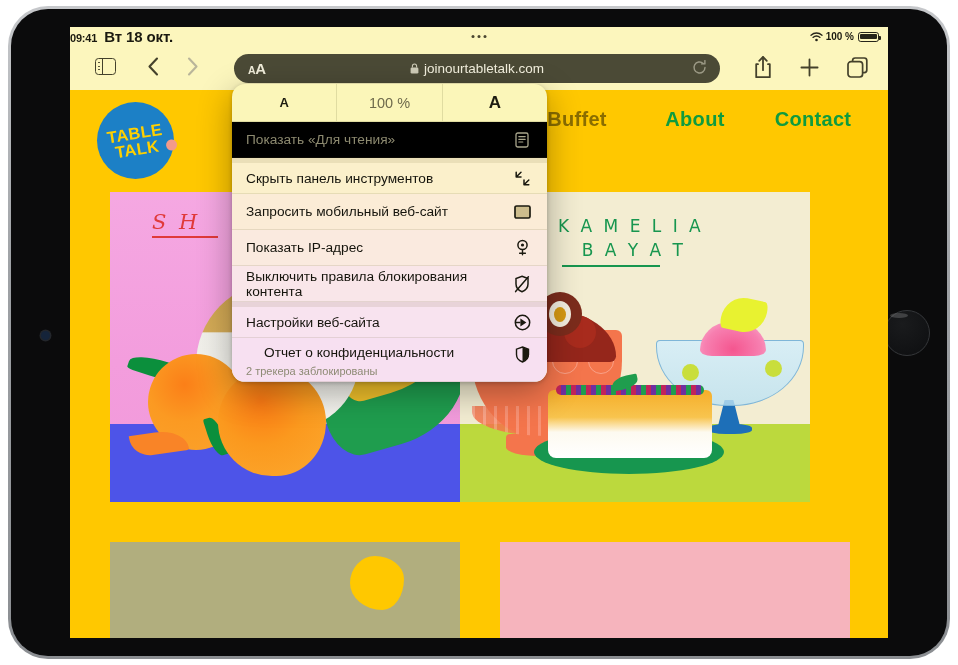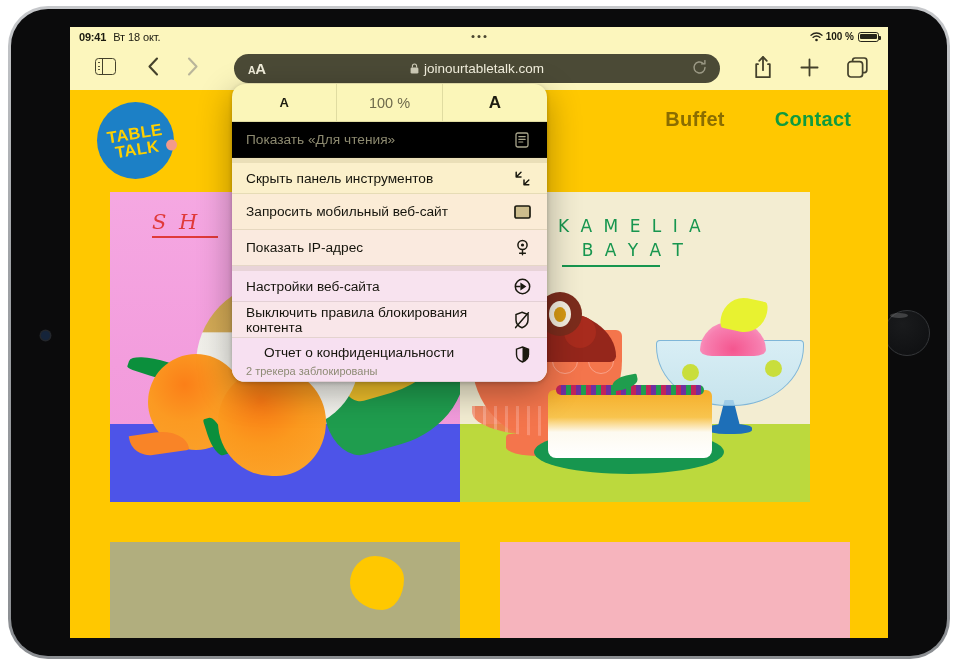--- a/index.html
+++ b/index.html
@@ -23,23 +23,23 @@
   .homebtn::after { content:""; position:absolute; left:5px; top:2px; width:18px; height:5px;
              border-radius:50%; background:rgba(255,255,255,.18); }
 
   
   #screen { position:absolute; left:70px; top:27px; width:818px; height:611px;
             overflow:hidden; background:#ffc800; }
 
   
   .statusbar { position:relative; height:19px; background:#fcf6bd;
                display:flex; align-items:center; color:#1b1a10; }
-  .sb-left { position:absolute; left:9px; display:flex; align-items:baseline; gap:7px; }
+  .sb-left { position:absolute; left:0; display:flex; align-items:baseline; gap:7px; }
   .sb-time { font-size:11px; font-weight:bold; letter-spacing:-.2px; }
-  .sb-date { font-size:11px; font-weight:normal; letter-spacing:-.1px; }
+  .sb-date { font-size:15px; font-weight:bold; letter-spacing:-.1px; }
   .sb-dots { position:absolute; left:50%; transform:translateX(-50%);
              display:flex; gap:3px; }
   .sb-dots i { width:3px; height:3px; border-radius:50%; background:#4a4630; display:block; }
   .sb-right { position:absolute; right:9px; display:flex; align-items:center; gap:4px;
               font-size:10px; font-weight:bold; }
   .wifi { width:12px; height:9px; position:relative; display:inline-block; }
   .wifi svg { display:block; }
   .batt { width:21px; height:10px; border:1.3px solid #26251a; border-radius:2.8px;
           position:relative; padding:1.2px; }
   .batt i { display:block; width:100%; height:100%; background:#26251a; border-radius:1px; }
@@ -334,20 +334,21 @@
       <div class="site-nav">
         <div class="logo">
           <div class="logo-txt">
             <span>TABLE</span><br>
             <span>TALK</span>
             <span class="logo-dot"></span>
           </div>
         </div>
         <div class="nav-links">
           <a href="#" class="dim">Buffet</a>
+          <a href="#">About</a>
           <a href="#">Contact</a>
         </div>
       </div>
 
       <div class="artgrid">
         <div class="artrow">
 
           <div class="art art-a">
             <div class="sky"></div>
             <div class="table"></div>
@@ -457,41 +458,41 @@
         <span class="lbl">Показать IP-адрес</span>
         <span class="ic">
           <svg width="15" height="17" viewBox="0 0 15 17">
               <circle cx="7.5" cy="6" r="4.6" fill="none" stroke="#1b1a10" stroke-width="1.5"></circle>
               <circle cx="7.5" cy="6" r="1.6" fill="#1b1a10"></circle>
               <path d="M7.5 10.6v5.2M4.6 14.2h5.8" stroke="#1b1a10" stroke-width="1.4" stroke-linecap="round"></path>
             </svg>
         </span>
       </div>
 
+      <div class="pop-item p-r6">
+        <span class="lbl">Выключить правила блокирования контента</span>
+        <span class="ic">
+          <svg width="16" height="18" viewBox="0 0 16 18">
+              <path d="M8 1.2l6 2.3v5.6c0 4.1-3.1 6.6-6 7.7-2.9-1.1-6-3.6-6-7.7V3.5z" fill="none" stroke="#1b1a10" stroke-width="1.5"></path>
+              <path d="M1.6 16.6L14.4 1.8" stroke="#1b1a10" stroke-width="1.5" stroke-linecap="round"></path>
+            </svg>
+        </span>
+      </div>
+
       <div class="pop-item gap p-r7">
         <span class="lbl">Настройки веб-сайта</span>
         <span class="ic">
           <svg width="17" height="17" viewBox="0 0 17 17">
               <circle cx="8.5" cy="8.5" r="7.2" fill="none" stroke="#1b1a10" stroke-width="1.5"></circle>
               <path d="M6.4 4.6l6 3.9-6 3.9z" fill="#1b1a10"></path>
               <path d="M1.6 8.5h4.8" stroke="#1b1a10" stroke-width="1.4"></path>
             </svg>
         </span>
       </div>
 
-      <div class="pop-item p-r6">
-        <span class="lbl">Выключить правила блокирования контента</span>
-        <span class="ic">
-          <svg width="16" height="18" viewBox="0 0 16 18">
-              <path d="M8 1.2l6 2.3v5.6c0 4.1-3.1 6.6-6 7.7-2.9-1.1-6-3.6-6-7.7V3.5z" fill="none" stroke="#1b1a10" stroke-width="1.5"></path>
-              <path d="M1.6 16.6L14.4 1.8" stroke="#1b1a10" stroke-width="1.5" stroke-linecap="round"></path>
-            </svg>
-        </span>
-      </div>
-
       <div class="pop-item tall p-r8">
         <span class="lbl">Отчет о конфиденциальности</span>
         <span class="sub">2 трекера заблокированы</span>
         <span class="ic">
           <svg width="15" height="17" viewBox="0 0 15 17">
               <path d="M7.5 1l6 2.2v5.4c0 4-3 6.4-6 7.4-3-1-6-3.4-6-7.4V3.2z" fill="none" stroke="#1b1a10" stroke-width="1.4"></path>
               <path d="M7.5 1.2v14.6c3-1 6-3.4 6-7.3V3.3z" fill="#1b1a10"></path>
             </svg>
         </span>
       </div>

